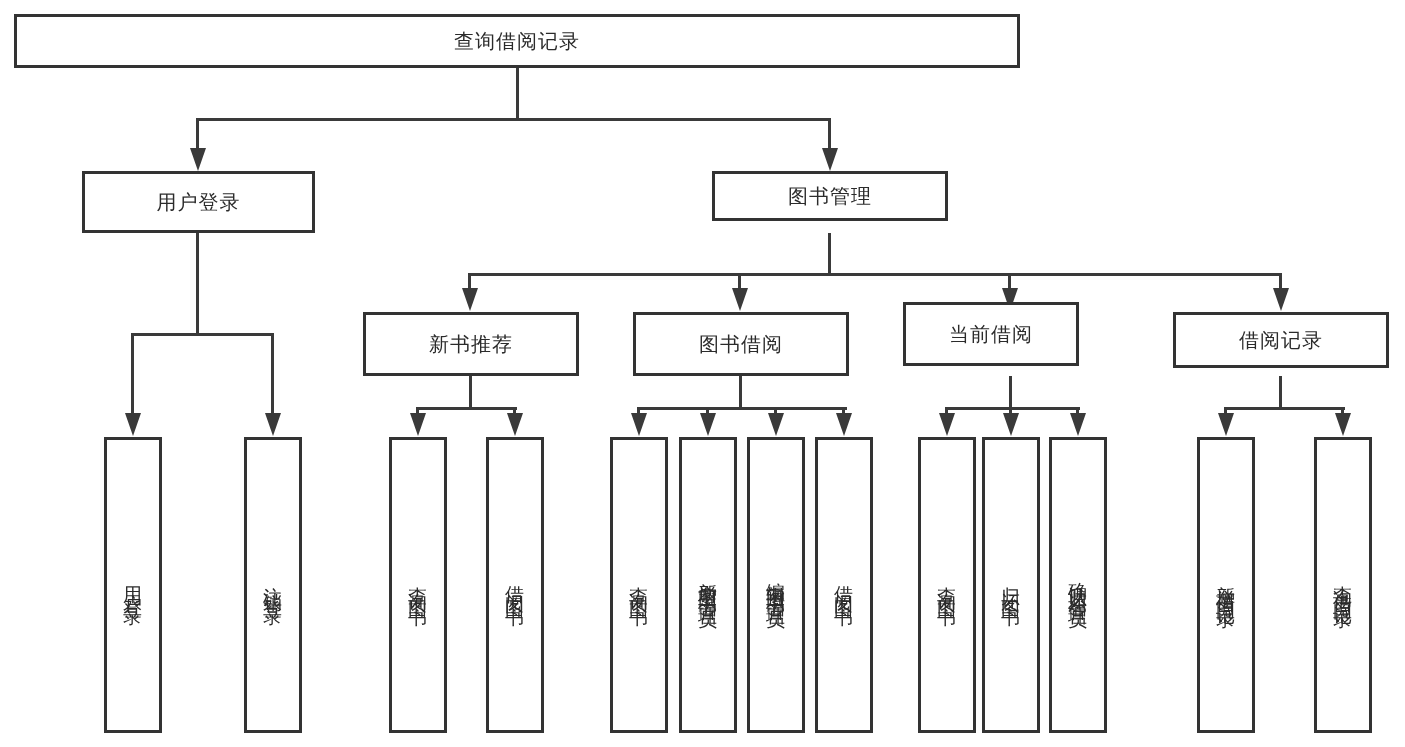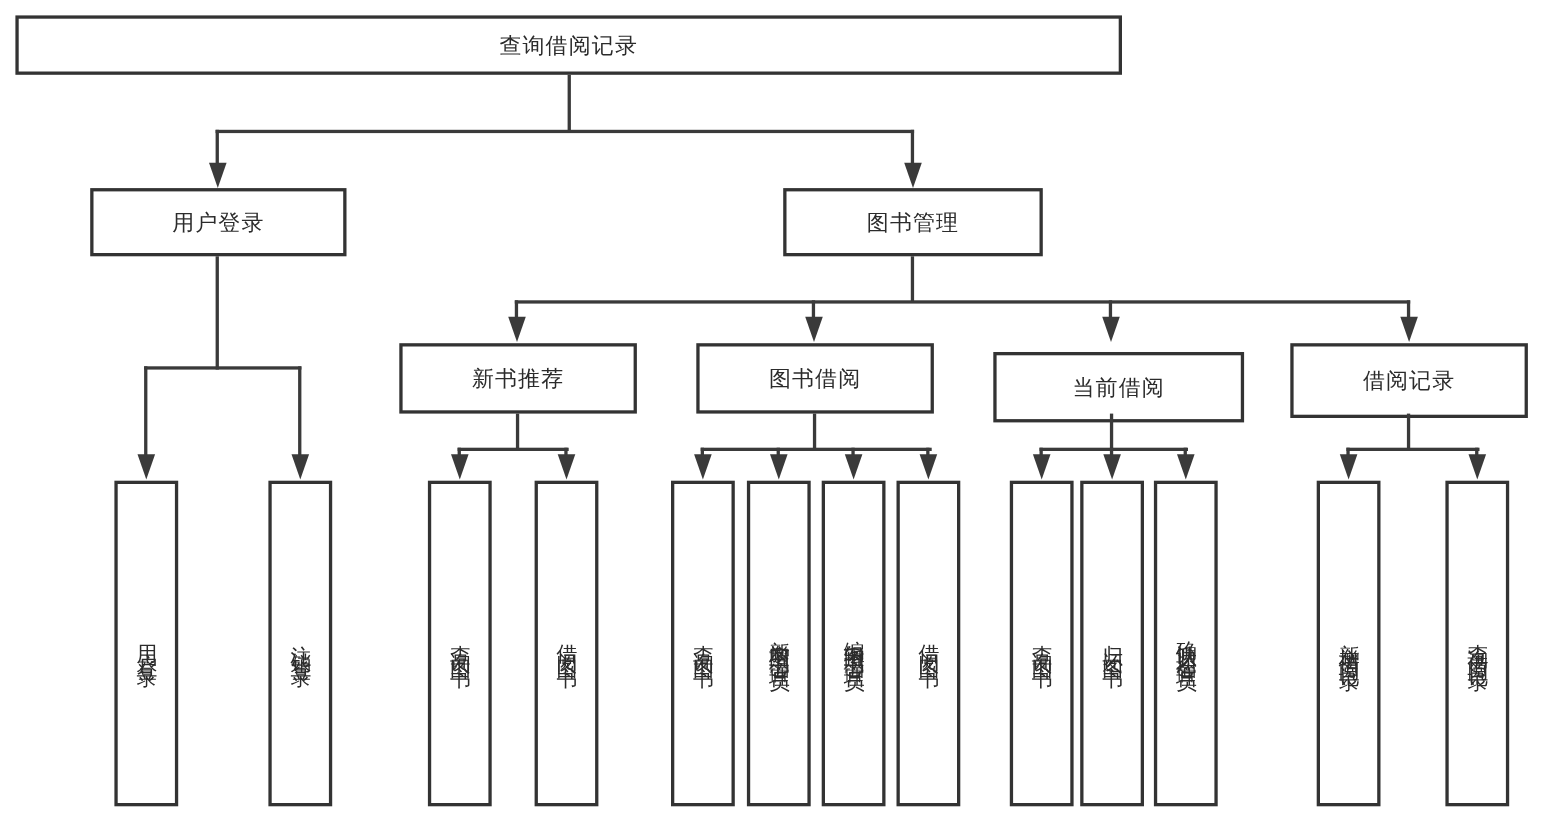--- a/index.html
+++ b/index.html
@@ -38,21 +38,21 @@
   <div class="box" style="left:14px;top:14px;width:1006px;height:54px">查询借阅记录</div>
 
   <div class="vl" style="left:516px;top:68px;height:52px"></div>
   <div class="hl" style="left:196px;top:118px;width:635px"></div>
   <div class="vl" style="left:196px;top:118px;height:33px"></div>
   <div class="ar" style="left:190px;top:148px"></div>
   <div class="vl" style="left:828px;top:118px;height:33px"></div>
   <div class="ar" style="left:822px;top:148px"></div>
 
   <div class="box" style="left:82px;top:171px;width:233px;height:62px">用户登录</div>
-  <div class="box" style="left:712px;top:171px;width:236px;height:62px">图书管理</div>
+  <div class="box" style="left:712px;top:171px;width:236px;height:50px">图书管理</div>
 
   <div class="vl" style="left:196px;top:233px;height:103px"></div>
   <div class="hl" style="left:131px;top:333px;width:143px"></div>
   <div class="vl" style="left:131px;top:333px;height:81px"></div>
   <div class="ar" style="left:125px;top:413px"></div>
   <div class="vl" style="left:271px;top:333px;height:81px"></div>
   <div class="ar" style="left:265px;top:413px"></div>
 
   <div class="vl" style="left:828px;top:233px;height:42px"></div>
   <div class="hl" style="left:468px;top:273px;width:814px"></div>
@@ -60,22 +60,22 @@
   <div class="ar" style="left:462px;top:288px"></div>
   <div class="vl" style="left:738px;top:273px;height:18px"></div>
   <div class="ar" style="left:732px;top:288px"></div>
   <div class="vl" style="left:1008px;top:273px;height:18px"></div>
   <div class="ar" style="left:1002px;top:288px"></div>
   <div class="vl" style="left:1279px;top:273px;height:18px"></div>
   <div class="ar" style="left:1273px;top:288px"></div>
 
   <div class="box" style="left:633px;top:312px;width:216px;height:64px">图书借阅</div>
   <div class="box" style="left:363px;top:312px;width:216px;height:64px">新书推荐</div>
-  <div class="box" style="left:903px;top:320px;width:228px;height:64px">当前借阅</div>
-  <div class="box" style="left:1173px;top:312px;width:216px;height:68px">借阅记录</div>
+  <div class="box" style="left:903px;top:302px;width:176px;height:64px">当前借阅</div>
+  <div class="box" style="left:1173px;top:312px;width:216px;height:56px">借阅记录</div>
 
   <div class="vl" style="left:469px;top:376px;height:33px"></div>
   <div class="hl" style="left:416px;top:407px;width:101px"></div>
   <div class="vl" style="left:416px;top:407px;height:9px"></div>
   <div class="ar" style="left:410px;top:413px"></div>
   <div class="vl" style="left:513px;top:407px;height:9px"></div>
   <div class="ar" style="left:507px;top:413px"></div>
 
   <div class="vl" style="left:739px;top:376px;height:33px"></div>
   <div class="hl" style="left:637px;top:407px;width:210px"></div>

